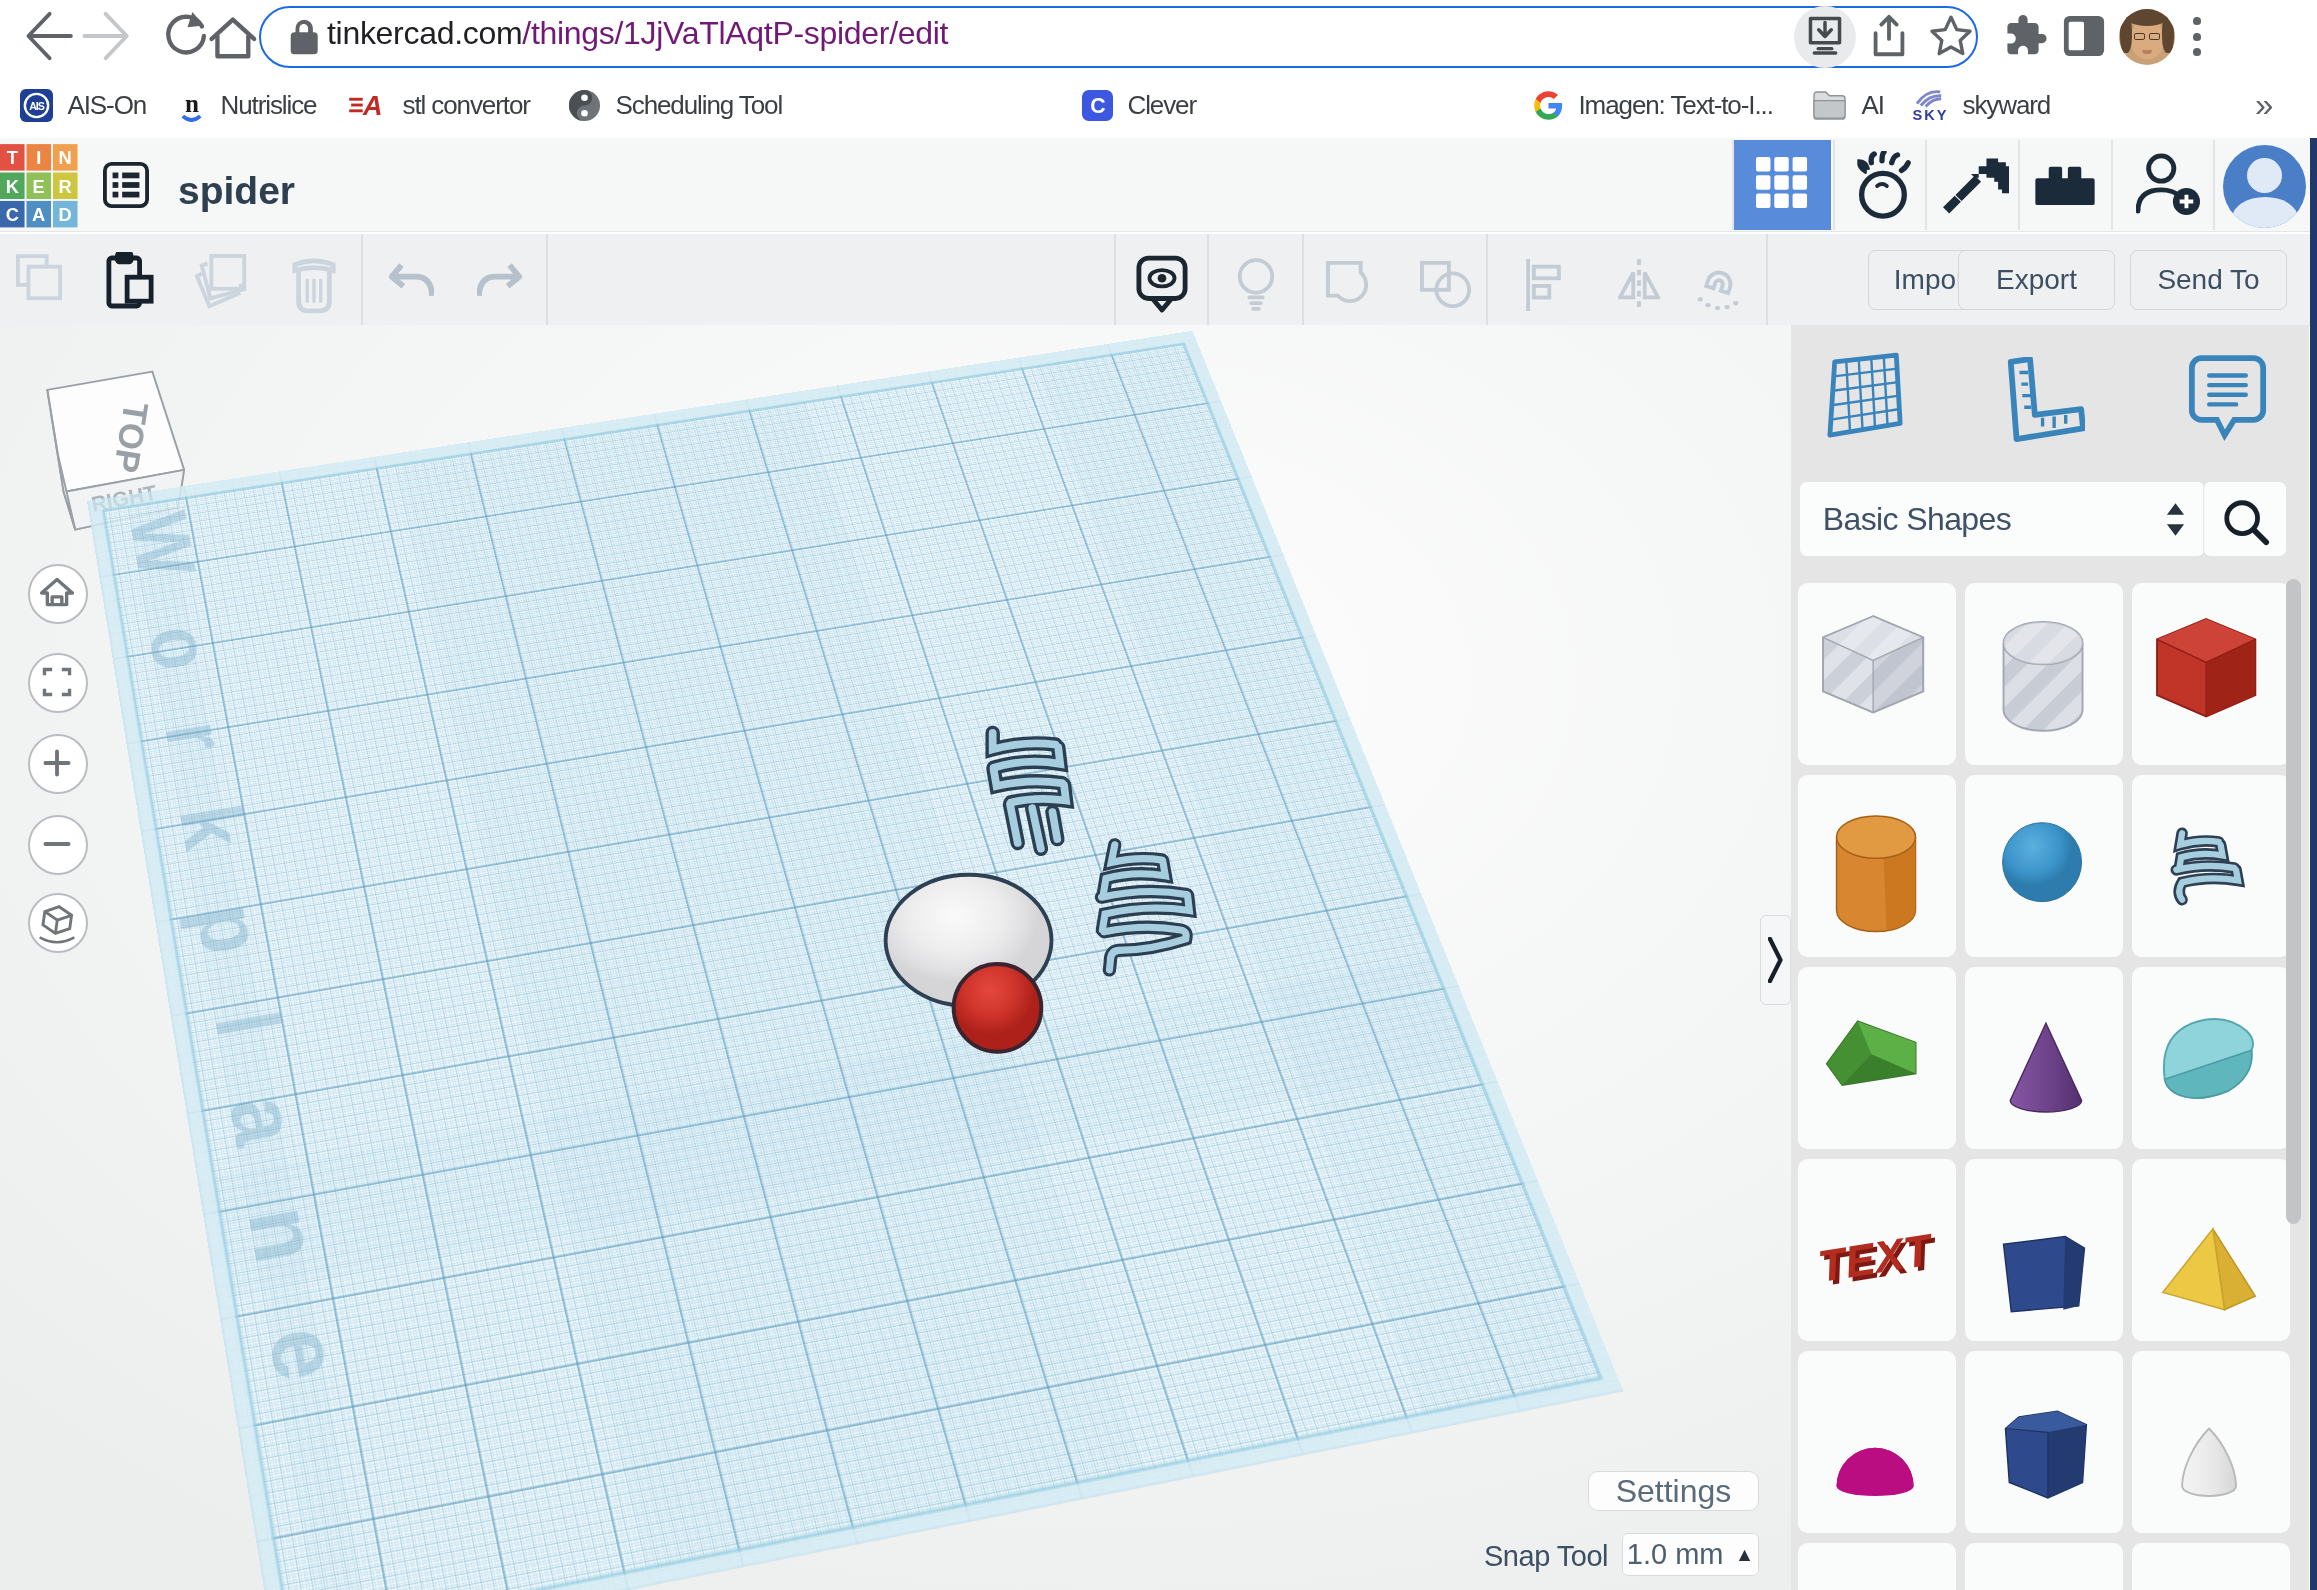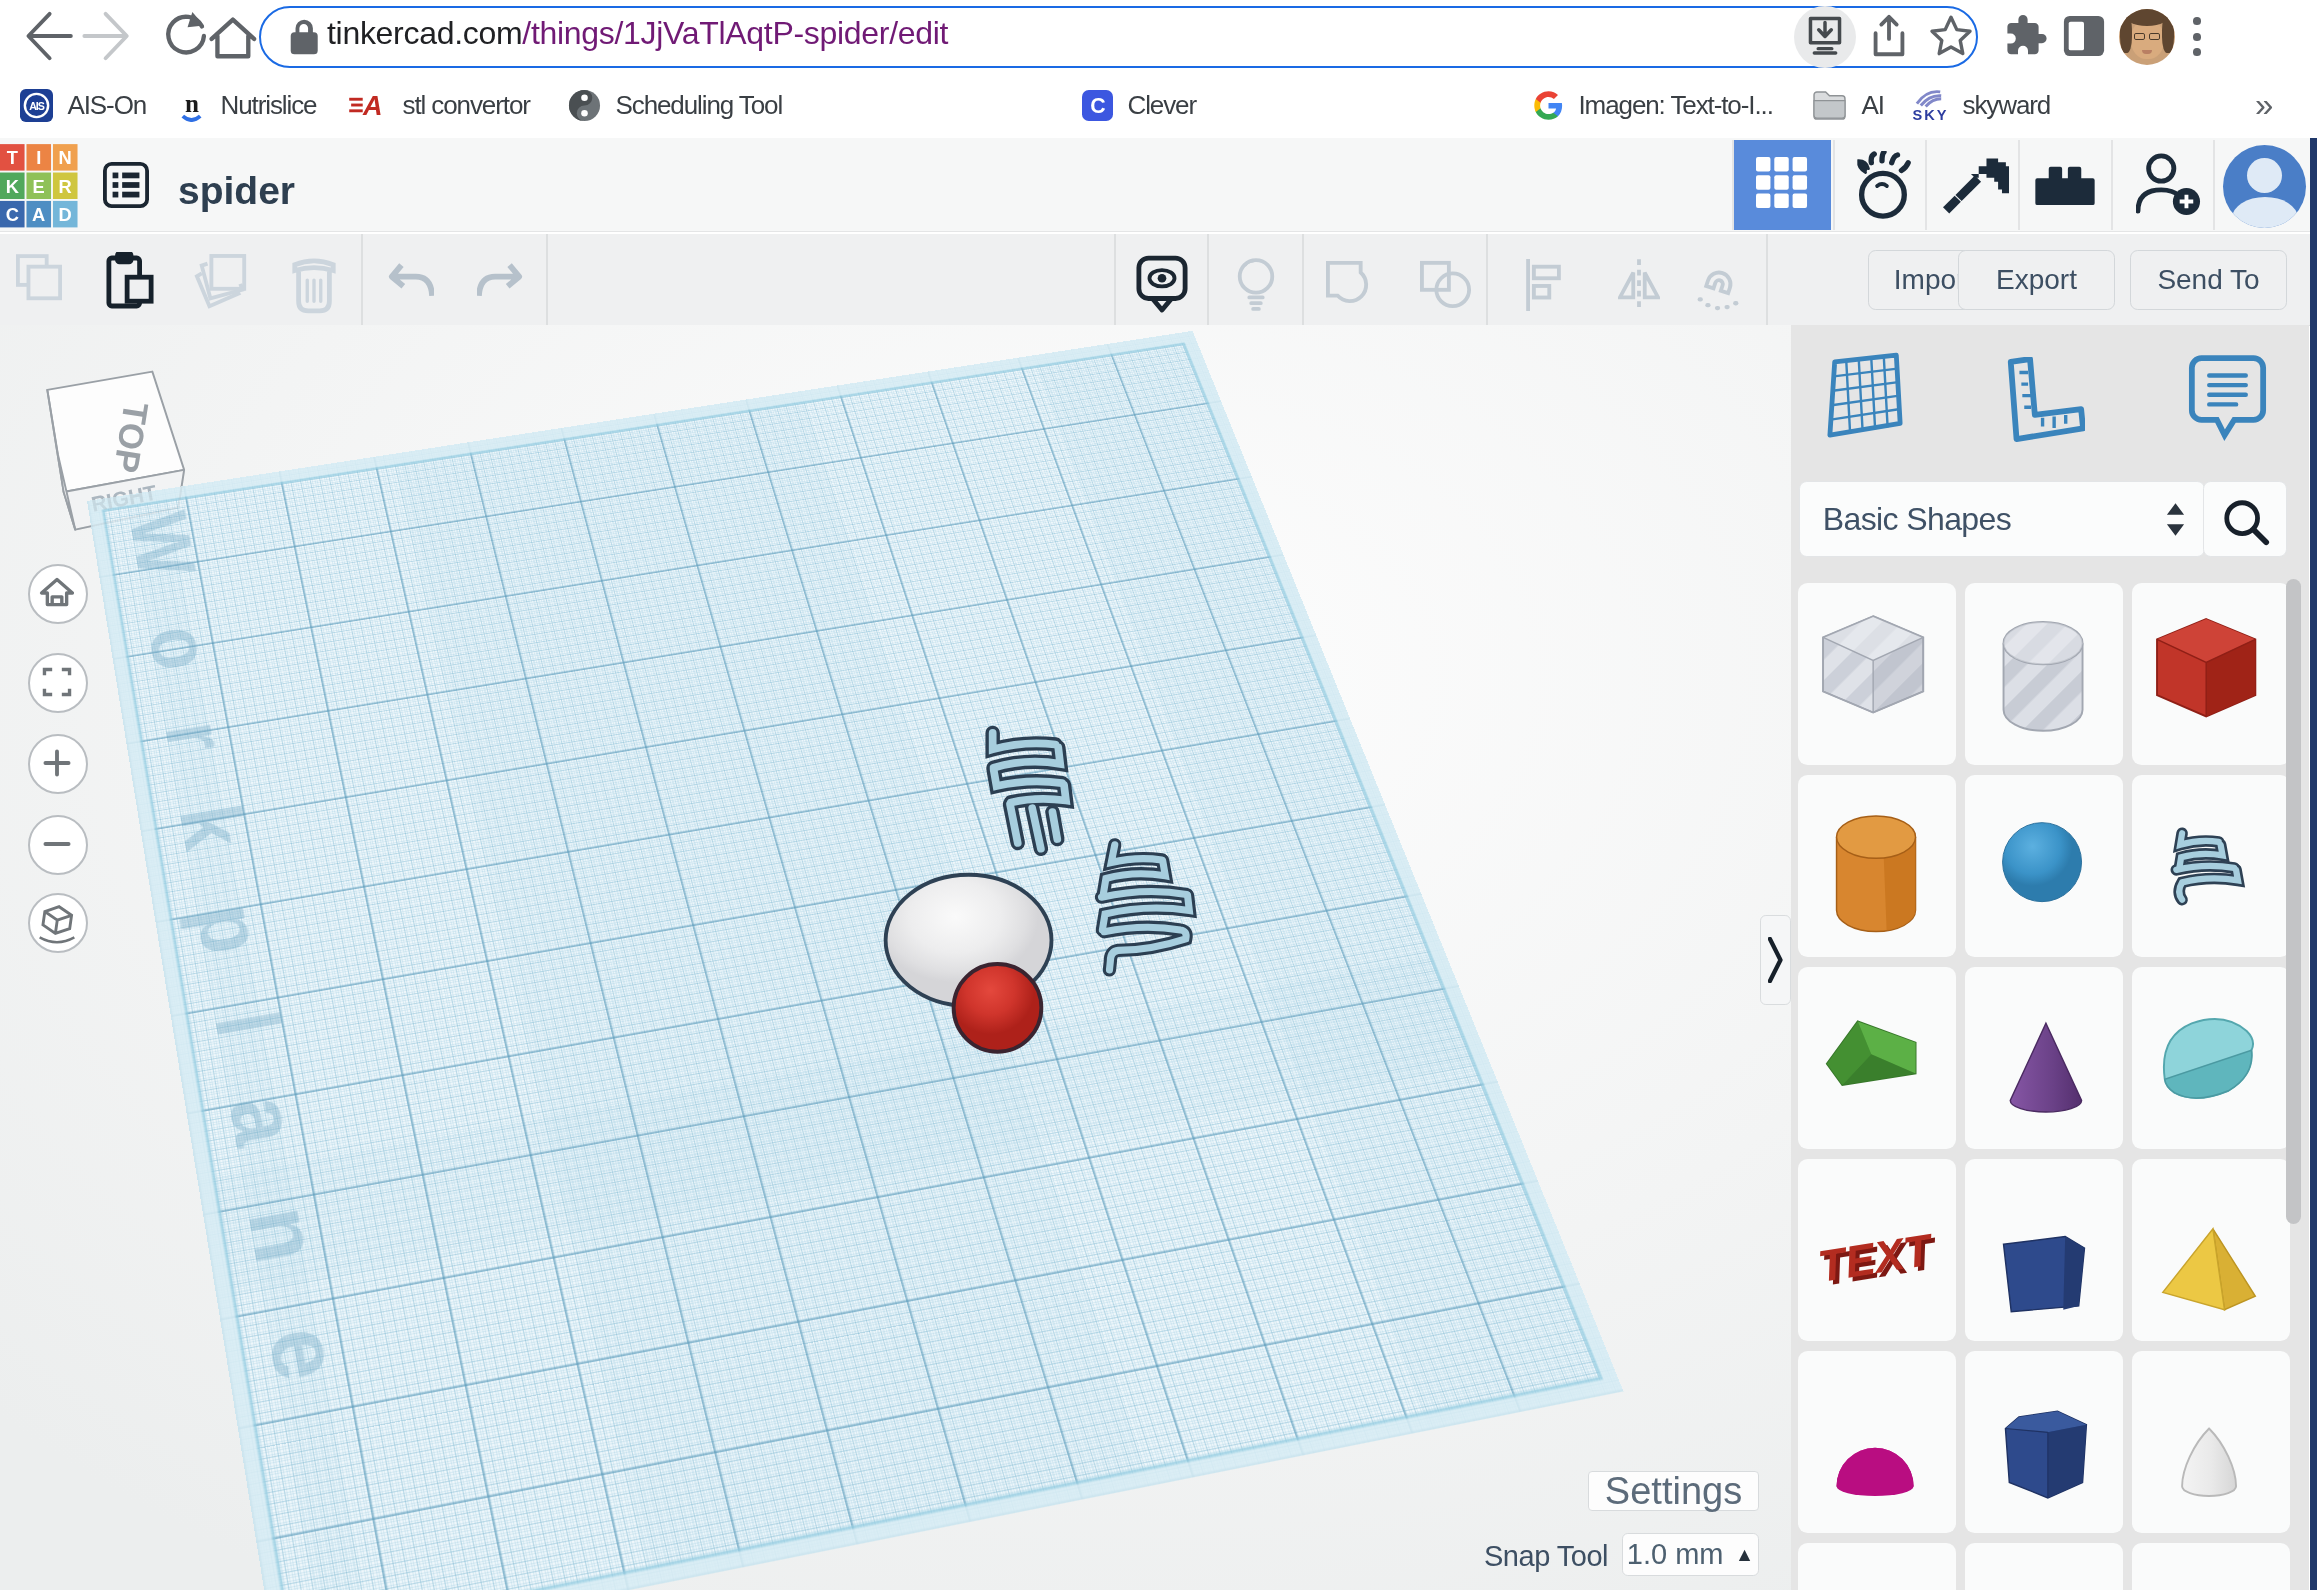--- a/index.html
+++ b/index.html
@@ -438,21 +438,21 @@
       </svg>
     </div>
   <div class="cbtn" style="left:28px;top:568px">
    <svg width="54" height="54" viewBox="0 0 56 56">
         <g fill="none" stroke="#707579" stroke-width="3">
           <path d="M28 12 l14 7 v14 l-14 7 -14 -7 v-14 z M28 26 l14 -7 M28 26 l-14 -7 M28 26 v14" transform="rotate(8 28 28)"></path>
           <path d="M10 44 q18 10 36 0" stroke-width="2.5"></path>
         </g>
       </svg>
     </div>
-  <div class="abs" style="left:1588px;top:1146px;width:171px;height:40px;background:#fdfdfd;border:1.9px solid #d8dbdd;border-radius:4px;color:#5c6b7a;font-size:38px;display:flex;align-items:center;justify-content:center">Settings</div>
+  <div class="abs" style="left:1588px;top:1146px;width:171px;height:40px;background:#fdfdfd;border:1.9px solid #d8dbdd;border-radius:10px;color:#5c6b7a;font-size:32px;display:flex;align-items:center;justify-content:center">Settings</div>
   <div class="abs" style="left:1448px;top:1215px;width:160px;font-size:29px;color:#3d4f63;text-align:right;letter-spacing:-0.5px">Snap Tool</div>
   <div class="abs" style="left:1622px;top:1208px;width:137px;height:43px;background:#fdfdfd;border:1.9px solid #d8dbdd;border-radius:5.8px;color:#4d6070;font-size:29px;display:flex;align-items:center;justify-content:center;gap:11.6px">1.0 mm <span style="font-size:19.3px;color:#26313c">▲</span></div>
   <div class="abs" style="left:1760px;top:590px;width:31px;height:90px;background:#f5f6f7;border:1.9px solid #d9dcde;border-radius:5.8px;display:flex;align-items:center;justify-content:center">
       <svg width="15.4" height="46" viewBox="0 0 16 48">
         <path d="M2 2 L13 24 L2 46" fill="none" stroke="#17202a" stroke-width="4.5" stroke-linecap="round" stroke-linejoin="round"></path>
       </svg>
     </div>
 </div>
 <div id="panel">
 <svg class="abs" style="left:36px;top:27px" width="77" height="91" viewBox="0 0 80 94">

